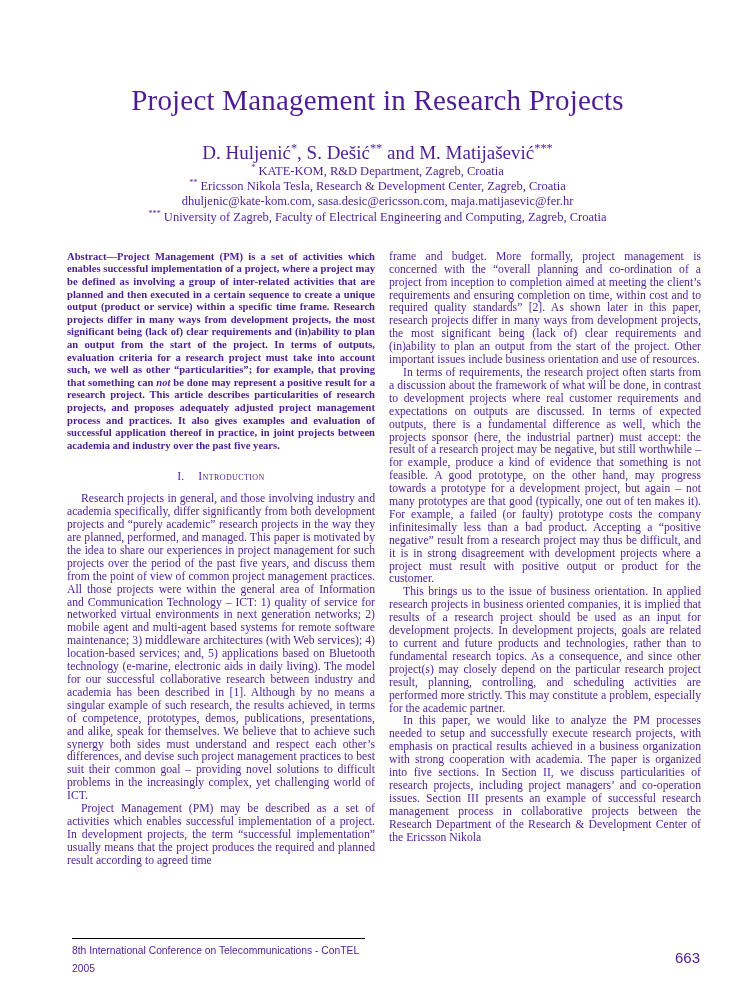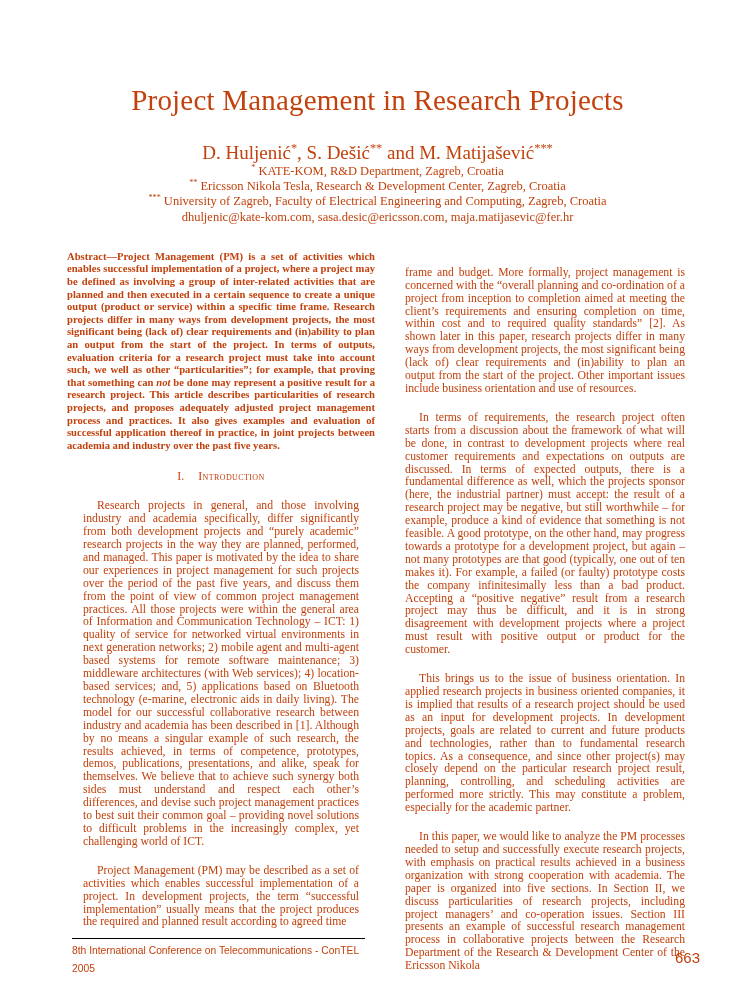--- a/index.html
+++ b/index.html
@@ -2,21 +2,21 @@
 <html><head>
 <meta charset="utf-8">
 <style>
   html, body { margin: 0; padding: 0; background: #ffffff; }
   .page {
     position: relative;
     width: 755px;
     height: 1000px;
     margin: 0 auto;
     background: #ffffff;
-    color: #c2410c;
+    color: #4c1d95;
     font-family: "Liberation Serif", serif;
     overflow: hidden;
   }
   .paper-title {
     margin: 0;
     padding-top: 84px;
     text-align: center;
     font-size: 29px;
     font-weight: normal;
     letter-spacing: 0.2px;
@@ -56,21 +56,21 @@
   .abstract-em { font-style: italic; font-weight: bold; }
   .section-heading {
     margin: 17px 0 9px 0;
     text-align: center;
     font-size: 11.8px;
     font-weight: normal;
   }
   .sec-num { margin-right: 14px; }
   .sec-title { font-variant: small-caps; letter-spacing: 0.4px; margin-top: 21px; }
   .body-par {
-    margin: 16px;
+    margin: 0;
     font-size: 11.7px;
     line-height: 12.9px;
     text-align: justify;
   }
   .indent { text-indent: 14px; }
   .page-footer {
     position: absolute;
     left: 67px;
     right: 55px;
     top: 938px;
@@ -94,22 +94,22 @@
 
 <div class="page">
 
   <h1 class="paper-title">Project Management in Research Projects</h1>
 
   <div class="authors-line"><span>D. Huljenić</span><sup>*</sup><span>, S. Dešić</span><sup>**</sup><span> and M. Matijašević</span><sup>***</sup></div>
 
   <div class="affiliations">
     <div class="affil-line"><sup>*</sup><span> KATE-KOM, R&amp;D Department, Zagreb, Croatia</span></div>
     <div class="affil-line"><sup>**</sup><span> Ericsson Nikola Tesla, Research &amp; Development Center, Zagreb, Croatia</span></div>
+    <div class="affil-line">dhuljenic@kate-kom.com, sasa.desic@ericsson.com, maja.matijasevic@fer.hr</div>
     <div class="affil-line"><sup>***</sup><span> University of Zagreb, Faculty of Electrical Engineering and Computing, Zagreb, Croatia</span></div>
-    <div class="affil-line">dhuljenic@kate-kom.com, sasa.desic@ericsson.com, maja.matijasevic@fer.hr</div>
   </div>
 
   <div class="columns">
 
     <div class="col-left">
       <p class="abstract-par"><span class="abstract-label">Abstract</span><span>—Project Management (PM) is a set of activities which enables successful implementation of a project, where a project may be defined as involving a group of inter-related activities that are planned and then executed in a certain sequence to create a unique output (product or service) within a specific time frame. Research projects differ in many ways from development projects, the most significant being (lack of) clear requirements and (in)ability to plan an output from the start of the project. In terms of outputs, evaluation criteria for a research project must take into account such, we well as other “particularities”; for example, that proving that something can </span><em class="abstract-em">not</em><span> be done may represent a positive result for a research project. This article describes particularities of research projects, and proposes adequately adjusted project management process and practices. It also gives examples and evaluation of successful application thereof in practice, in joint projects between academia and industry over the past five years.</span></p>
 
       <h2 class="section-heading"><span class="sec-num">I.</span><span class="sec-title">Introduction</span></h2>
 
       <p class="body-par indent">Research projects in general, and those involving industry and academia specifically, differ significantly from both development projects and “purely academic” research projects in the way they are planned, performed, and managed. This paper is motivated by the idea to share our experiences in project management for such projects over the period of the past five years, and discuss them from the point of view of common project management practices. All those projects were within the general area of Information and Communication Technology – ICT: 1) quality of service for networked virtual environments in next generation networks; 2) mobile agent and multi-agent based systems for remote software maintenance; 3) middleware architectures (with Web services); 4) location-based services; and, 5) applications based on Bluetooth technology (e-marine, electronic aids in daily living). The model for our successful collaborative research between industry and academia has been described in [1]. Although by no means a singular example of such research, the results achieved, in terms of competence, prototypes, demos, publications, presentations, and alike, speak for themselves. We believe that to achieve such synergy both sides must understand and respect each other’s differences, and devise such project management practices to best suit their common goal – providing novel solutions to difficult problems in the increasingly complex, yet challenging world of ICT.</p>

